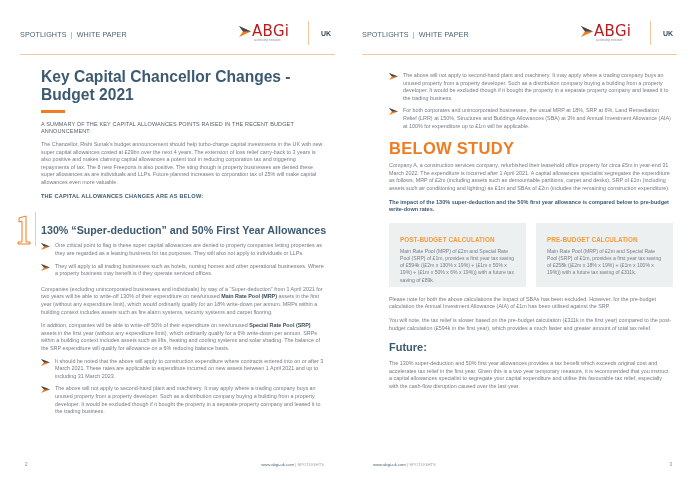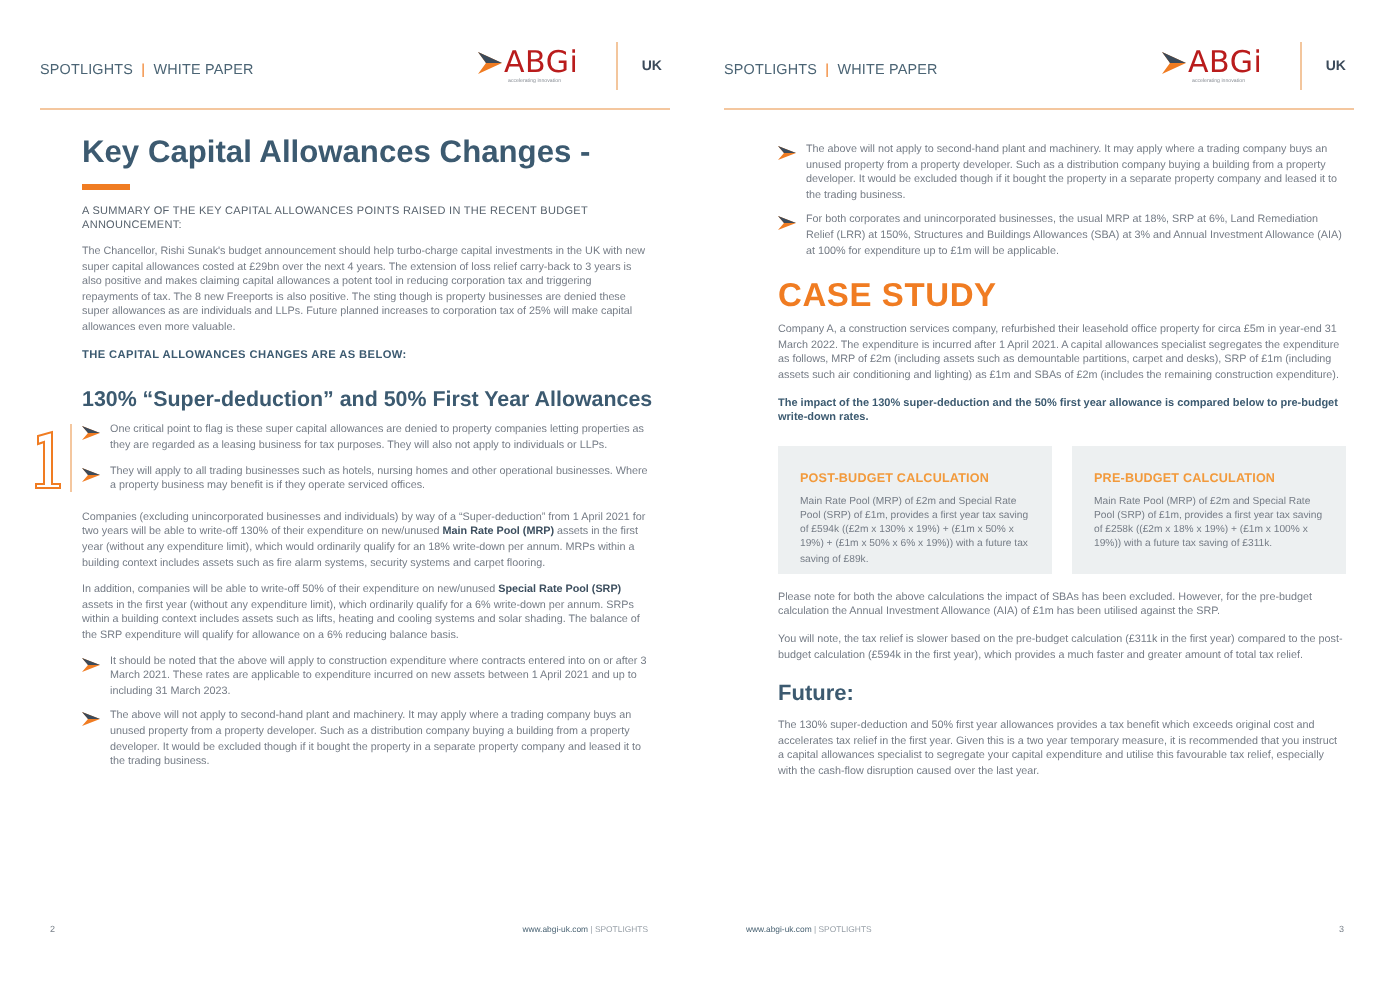--- a/index.html
+++ b/index.html
@@ -30,21 +30,21 @@
   .title { font-size: 15.6px; font-weight: 700; line-height: 18px; color: #3c5a70; }
   .title-bar { width: 24px; height: 2.5px; background: #f07c22; margin-top: 6px; }
   .lede { margin-top: 8px; font-size: 5.5px; line-height: 7.2px; letter-spacing: 0.15px; color: #55606b; text-transform: uppercase; }
   p.body { font-size: 5.4px; line-height: 7.6px; color: #757c86; margin-top: 6px; }
   p.body b { color: #3c4e5e; font-weight: 700; }
 
   .section-label { margin-top: 7px; font-size: 5.6px; font-weight: 700; color: #3c5a70; letter-spacing: 0.2px; }
 
   .big-one { position: absolute; left: 15px; top: 215px; width: 18px; height: 30px; }
   .one-rule { position: absolute; left: 35px; top: 212px; width: 1px; height: 34px; background: #f4c79f; }
-  .h2 { margin-top: 12px; font-size: 10.7px; font-weight: 700; color: #3c5a70; line-height: 14px; white-space: nowrap; text-align: center; }
+  .h2 { margin-top: 24px; font-size: 10.7px; font-weight: 700; color: #3c5a70; line-height: 14px; white-space: nowrap; text-align: center; }
 
   ul.chev { list-style: none; margin-top: 4px; }
   ul.chev li { position: relative; padding-left: 14px; font-size: 5.4px; line-height: 7.6px; color: #757c86; margin-top: 5px; }
   ul.chev li .ch { position: absolute; left: 0; top: 1px; width: 9px; height: 7px; }
 
   
   .foot-num { position: absolute; bottom: 25px; font-size: 4.5px; color: #7a828b; }
   .foot-url { position: absolute; bottom: 25px; font-size: 4.2px; color: #4b6474; }
   .foot-url .muted { color: #98a0a8; }
 
@@ -86,21 +86,22 @@
 
     <div class="big-one">
       <svg width="18" height="30" viewBox="0 0 18 30">
         <path d="M4 3 L11 1 L11 27 L15 27 L15 29 L3 29 L3 27 L7 27 L7 6 L4 7 Z" fill="none" stroke="#f07c22" stroke-width="1"></path>
       </svg>
     </div>
     <div class="one-rule"></div>
 
     <div class="content">
       <div class="title">
-        <div>Key Capital Allowances Changes -</div>
+        <div>Key Capital Chancellor Changes -</div>
+        <div>Budget 2021</div>
       </div>
       <div class="title-bar"></div>
       <div class="lede">A SUMMARY OF THE KEY CAPITAL ALLOWANCES POINTS RAISED IN THE RECENT BUDGET ANNOUNCEMENT:</div>
       <p class="body">The Chancellor, Rishi Sunak's budget announcement should help turbo-charge capital investments in the UK with new super capital allowances costed at £29bn over the next 4 years. The extension of loss relief carry-back to 3 years is also positive and makes claiming capital allowances a potent tool in reducing corporation tax and triggering repayments of tax. The 8 new Freeports is also positive. The sting though is property businesses are denied these super allowances as are individuals and LLPs. Future planned increases to corporation tax of 25% will make capital allowances even more valuable.</p>
 
       <div class="section-label">THE CAPITAL ALLOWANCES CHANGES ARE AS BELOW:</div>
       <div class="h2">130% “Super-deduction” and 50% First Year Allowances</div>
 
       <ul class="chev">
         <li>
@@ -185,21 +186,21 @@
         </li>
         <li>
           <span class="ch"><svg width="9" height="7" viewBox="0 0 9 7">
                 <path d="M0 0 L9 3.5 L0 7 L3 3.5 Z" fill="#f07c22"></path>
                 <path d="M0 0 L9 3.5 L3 3.5 Z" fill="#3b4a5a"></path>
               </svg></span>
           <span>For both corporates and unincorporated businesses, the usual MRP at 18%, SRP at 6%, Land Remediation Relief (LRR) at 150%, Structures and Buildings Allowances (SBA) at 3% and Annual Investment Allowance (AIA) at 100% for expenditure up to £1m will be applicable.</span>
         </li>
       </ul>
 
-      <div class="case-title">CASE STUDY</div>
+      <div class="case-title">BELOW STUDY</div>
       <p class="body" style="margin-top:4px">Company A, a construction services company, refurbished their leasehold office property for circa £5m in year-end 31 March 2022. The expenditure is incurred after 1 April 2021. A capital allowances specialist segregates the expenditure as follows, MRP of £2m (including assets such as demountable partitions, carpet and desks), SRP of £1m (including assets such air conditioning and lighting) as £1m and SBAs of £2m (includes the remaining construction expenditure).</p>
       <div class="impact">The impact of the 130% super-deduction and the 50% first year allowance is compared below to pre-budget write-down rates.</div>
 
       <div class="calc-row">
         <div class="calc-box">
           <div class="calc-title">POST-BUDGET CALCULATION</div>
           <div class="calc-text">Main Rate Pool (MRP) of £2m and Special Rate Pool (SRP) of £1m, provides a first year tax saving of £594k ((£2m x 130% x 19%) + (£1m x 50% x 19%) + (£1m x 50% x 6% x 19%)) with a future tax saving of £89k.</div>
         </div>
         <div class="calc-box">
           <div class="calc-title">PRE-BUDGET CALCULATION</div>

